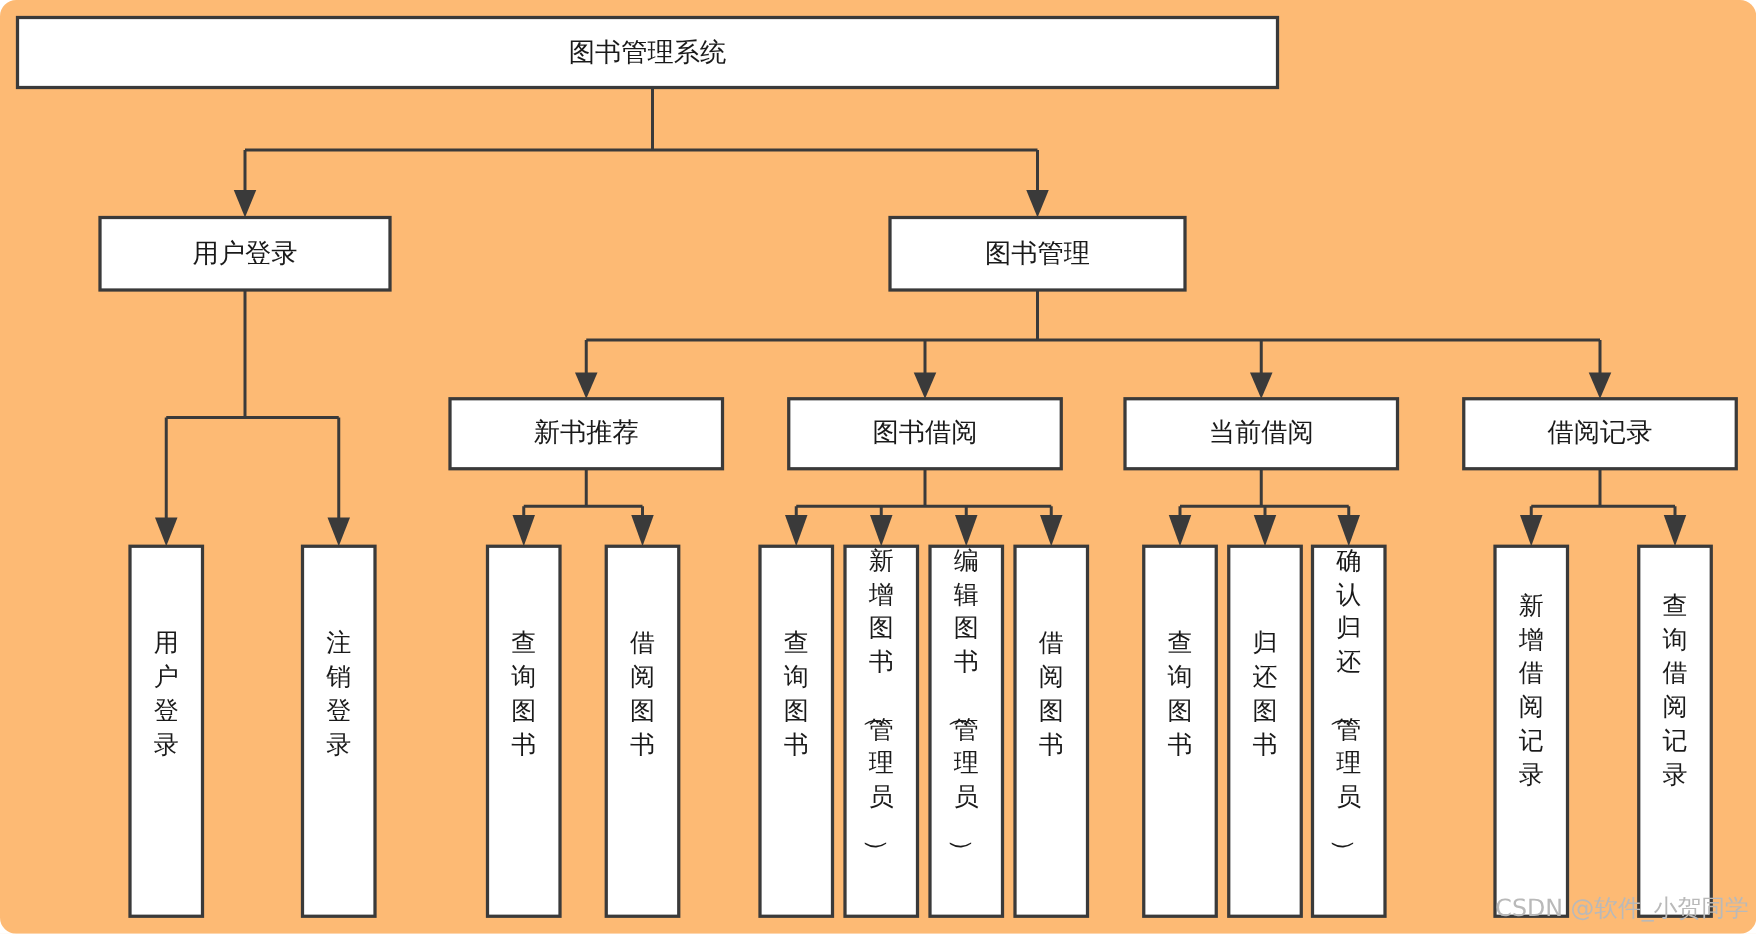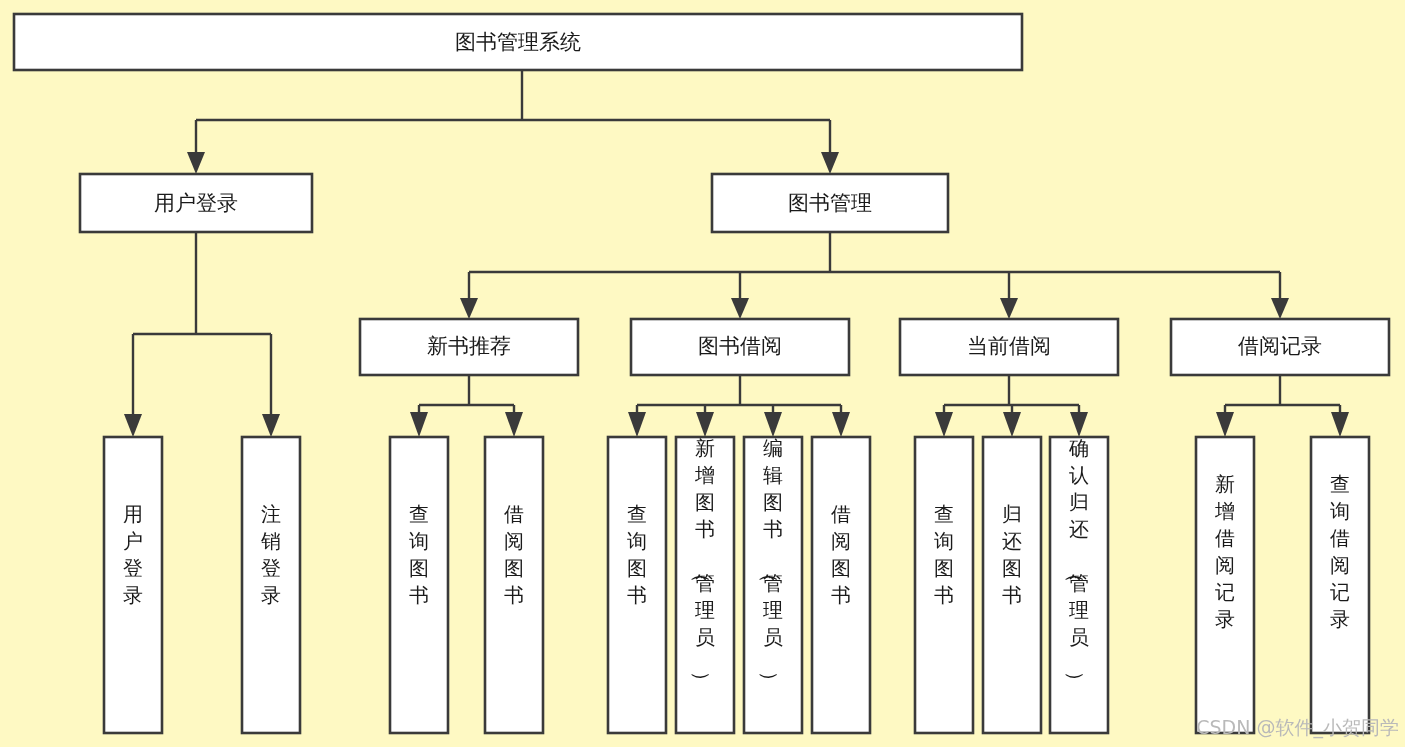--- a/index.html
+++ b/index.html
@@ -11,21 +11,22 @@
   body {
     width: 1405px;
     height: 747px;
     font-family: "DejaVu Sans", "Liberation Sans", sans-serif;
     overflow: hidden;
   }
   #diagram-root {
     position: relative;
     width: 1405px;
     height: 747px;
-    background: #fef9c3;
+    background: #fdba74;
+    border-radius: 13px;
   }
   svg.diagram-canvas {
     position: absolute;
     left: 0;
     top: 0;
     width: 1405px;
     height: 747px;
     display: block;
   }
   .node-box {

